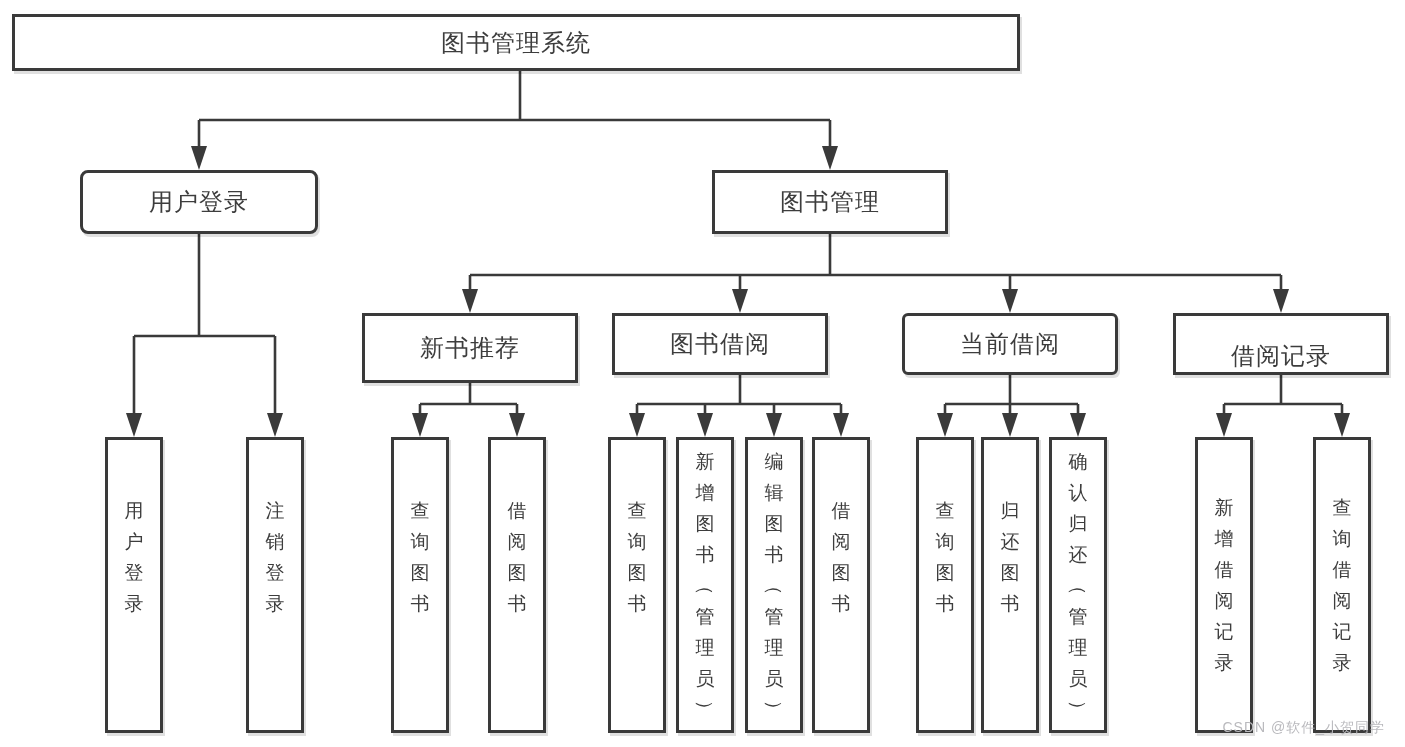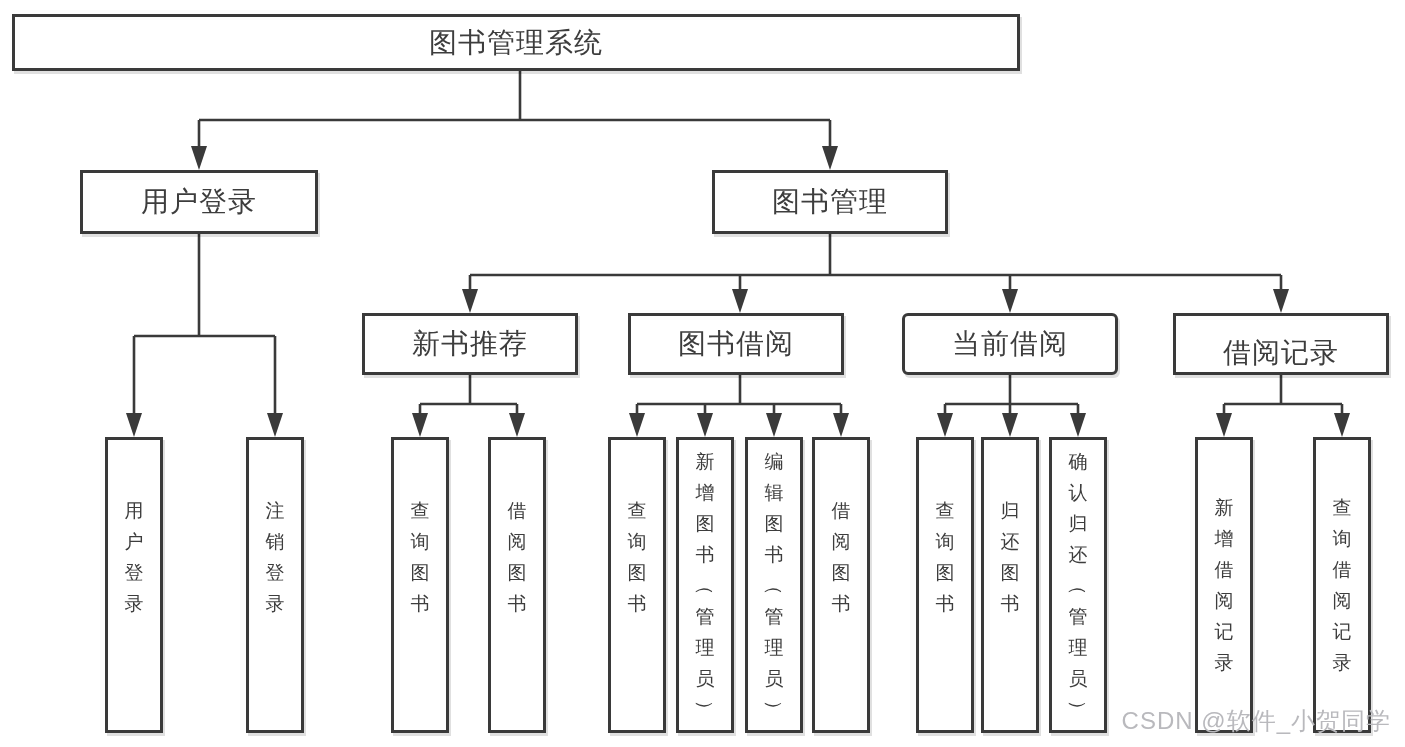--- a/index.html
+++ b/index.html
@@ -13,35 +13,35 @@
   #wires{position:absolute;left:0;top:0;width:1405px;height:747px;}
   .node{
     position:absolute;
     background:#ffffff;
     border:3px solid #3a3a3a;
     box-sizing:border-box;
     display:flex;align-items:center;justify-content:center;
     color:#3d3d3d;
     box-shadow:2px 3px 0 rgba(0,0,0,0.12);
   }
-  .hlabel{font-size:28px;letter-spacing:1px;white-space:nowrap;}
+  .hlabel{font-size:24px;letter-spacing:1px;white-space:nowrap;}
   .leaf{width:58px;}
   .vtext{
     display:flex;flex-direction:column;
     align-items:center;justify-content:center;
     width:100%;height:100%;
     box-sizing:border-box;
   }
   .vtext.short{padding-bottom:56px;}
   .ch{display:block;height:31px;line-height:31px;font-size:19px;color:#3d3d3d;}
   .ch.rot{transform:rotate(90deg);}
   #watermark{
     position:absolute;
-    right:14px;bottom:10px;
-    font-size:24px;
+    right:20px;bottom:10px;
+    font-size:14px;
     color:#b9b9bd;
     letter-spacing:1px;
     white-space:nowrap;
   }
 </style>
 </head>
 <body>
 
 <div id="canvas">
 
@@ -89,31 +89,31 @@
     <path d="M1010,404 V414" marker-end="url(#arr)"></path>
     <path d="M1078,404 V414" marker-end="url(#arr)"></path>
     <path d="M1224,404 V414" marker-end="url(#arr)"></path>
     <path d="M1342,404 V414" marker-end="url(#arr)"></path>
   </svg>
 
   <div class="node" style="left:12px;top:14px;width:1008px;height:57px;">
     <span class="hlabel">图书管理系统</span>
   </div>
 
-  <div class="node" style="left:80px;top:170px;width:238px;height:64px;">
+  <div class="node" style="left:80px;top:170px;width:238px;height:64px;border-radius:8px;">
     <span class="hlabel">用户登录</span>
   </div>
   <div class="node" style="left:712px;top:170px;width:236px;height:64px;">
     <span class="hlabel">图书管理</span>
   </div>
 
-  <div class="node" style="left:362px;top:313px;width:216px;height:62px;">
+  <div class="node" style="left:362px;top:313px;width:216px;height:70px;">
     <span class="hlabel">新书推荐</span>
   </div>
-  <div class="node" style="left:628px;top:313px;width:216px;height:62px;">
+  <div class="node" style="left:612px;top:313px;width:216px;height:62px;">
     <span class="hlabel">图书借阅</span>
   </div>
   <div class="node" style="left:902px;top:313px;width:216px;height:62px;border-radius:6px;">
     <span class="hlabel">当前借阅</span>
   </div>
   <div class="node" style="left:1173px;top:313px;width:216px;height:62px;align-items:flex-end;">
     <span class="hlabel">借阅记录</span>
   </div>
 
   <div class="node leaf" style="left:105px;top:437px;height:296px;">

